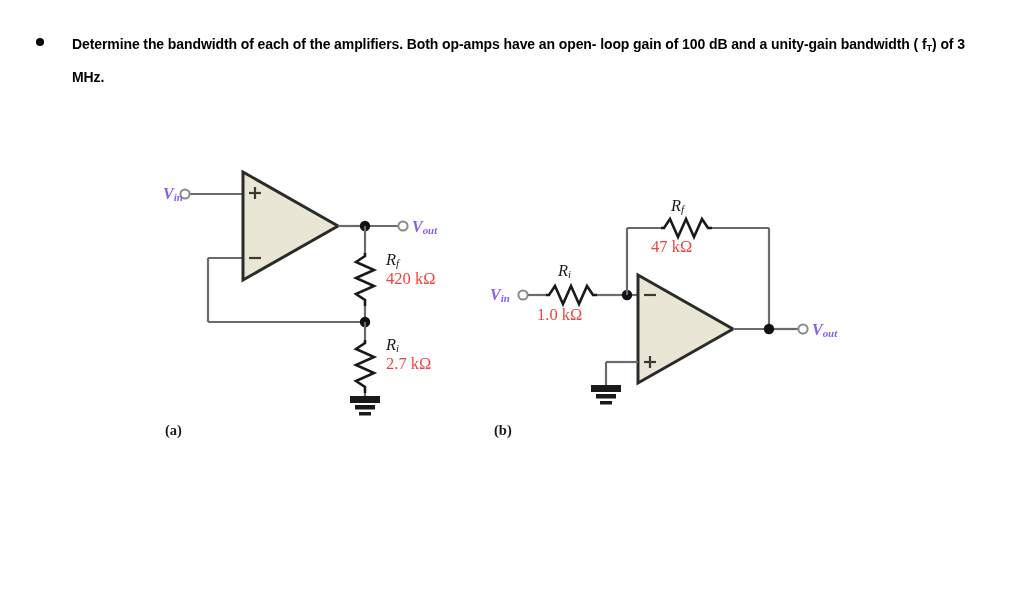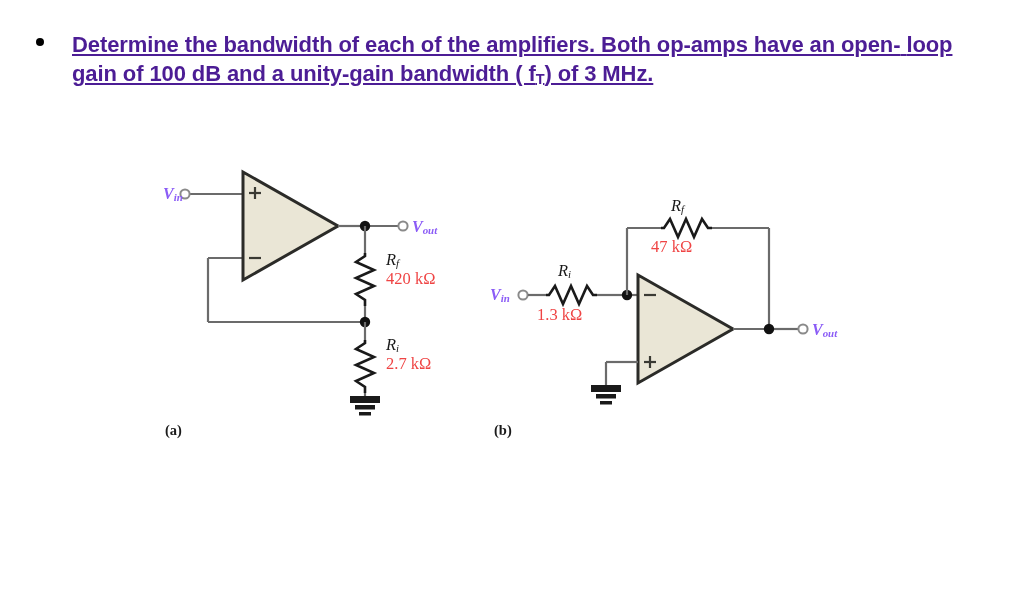--- a/index.html
+++ b/index.html
@@ -32,26 +32,25 @@
     height: 8px;
     border-radius: 50%;
     background: #000;
   }
   #question-text {
     position: absolute;
     left: 72px;
     top: 30px;
     width: 920px;
     font-family: "Liberation Sans", sans-serif;
-    font-size: 22px;
+    font-size: 14px;
     font-weight: 600;
     line-height: 29px;
     letter-spacing: -0.1px;
-    color: #4c1d95;
-    text-decoration: underline;
+    color: #000000;
   }
   #question-text sub {
     font-size: 0.66em;
     vertical-align: -0.22em;
     font-weight: 600;
   }
 
   
   #figure-area {
     position: absolute;
@@ -243,15 +242,15 @@
 </div>
 
 <div class="lbl lbl-res" style="left:671px; top:198px;">
   <span class="rsym"><span>R</span><sub>f</sub></span>
 </div>
 <div class="lbl lbl-val" style="left:651px; top:239px;">47 kΩ</div>
 
 <div class="lbl lbl-res" style="left:558px; top:263px;">
   <span class="rsym"><span>R</span><sub>i</sub></span>
 </div>
-<div class="lbl lbl-val" style="left:537px; top:307px;">1.3 kΩ</div>
+<div class="lbl lbl-val" style="left:537px; top:307px;">1.0 kΩ</div>
 
 <div class="lbl lbl-fig" style="left:494px; top:423px;">(b)</div>
 
 </body></html>

